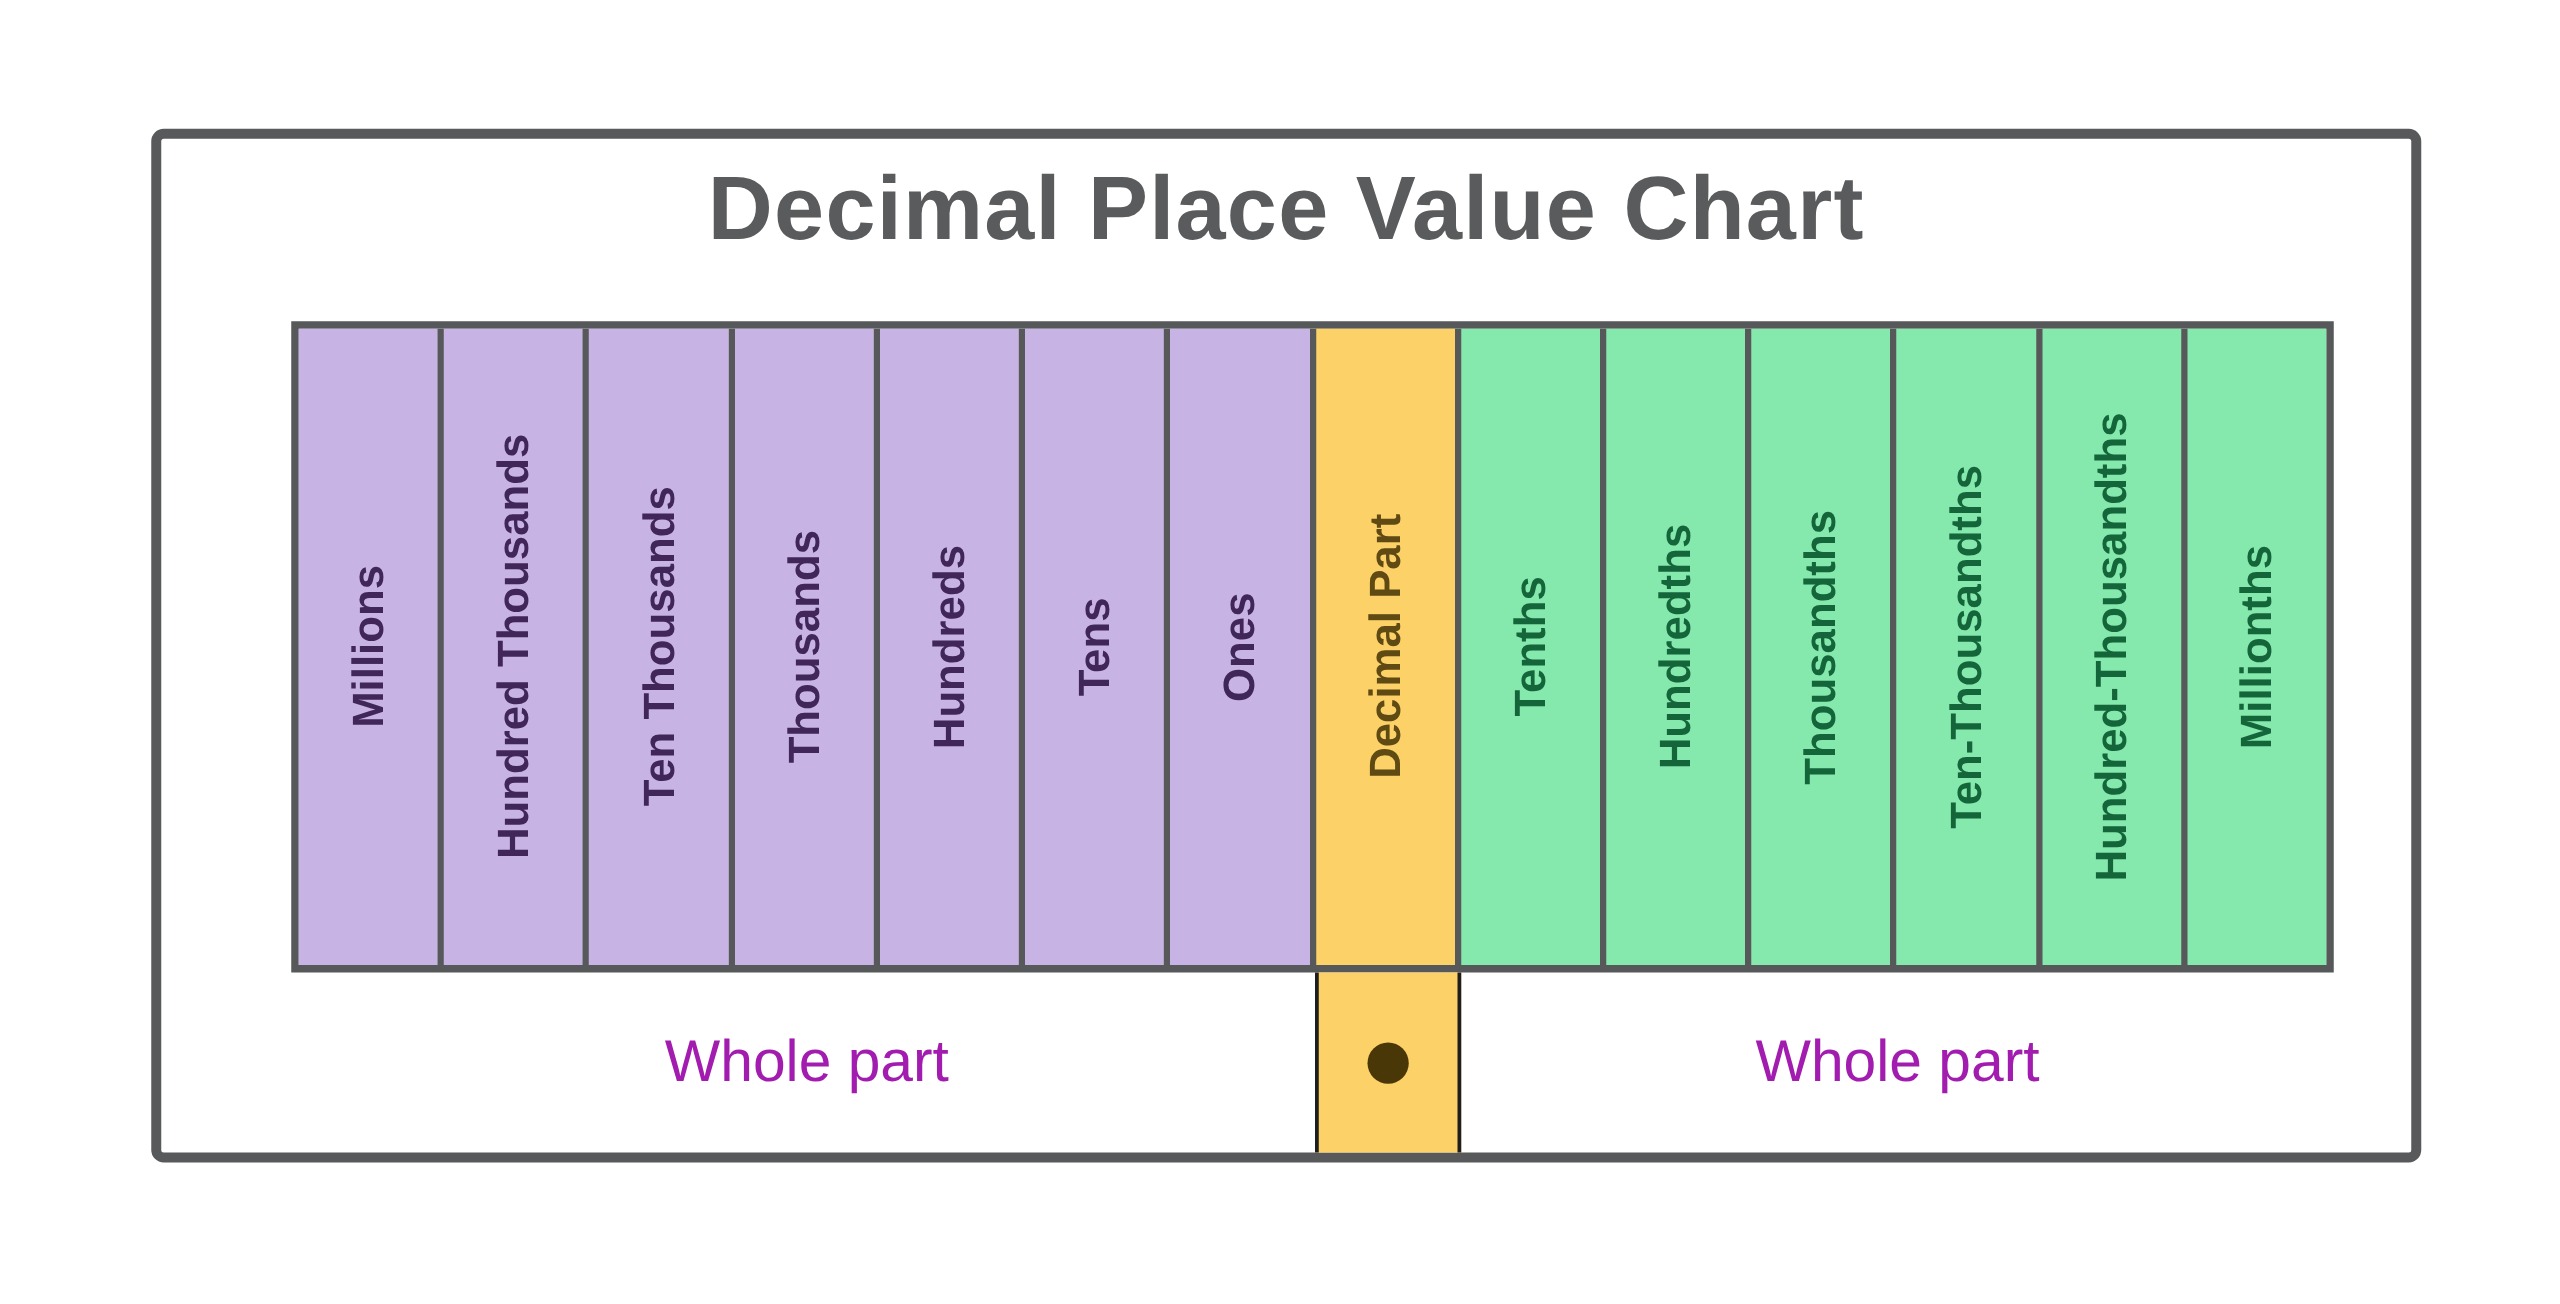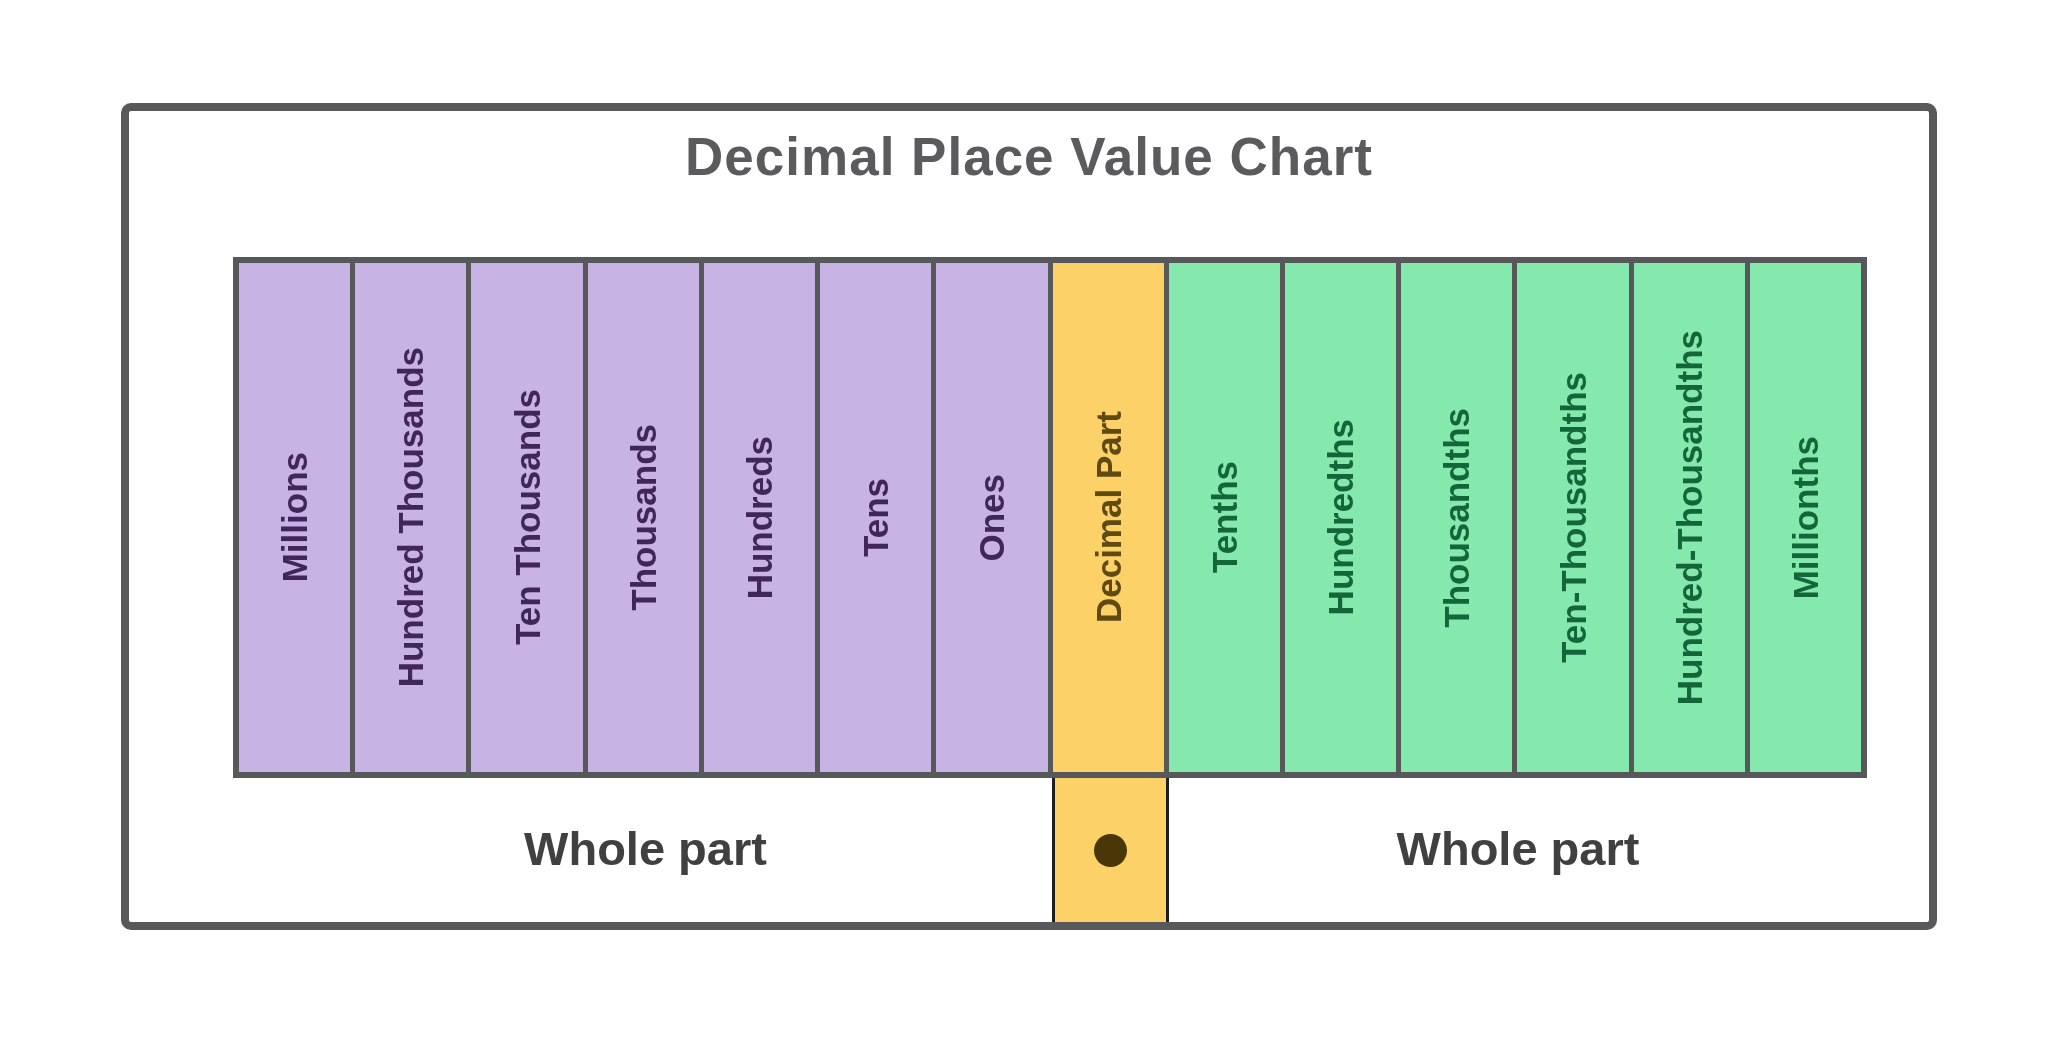--- a/index.html
+++ b/index.html
@@ -29,21 +29,21 @@
     border-radius: 10px;
     background: #ffffff;
   }
 
   .title {
     position: absolute;
     left: 121px;
     top: 126px;
     width: 1816px;
     text-align: center;
-    font-size: 53px;
+    font-size: 72px;
     font-weight: bold;
     color: #5a5b5d;
     letter-spacing: 1px;
   }
 
   
   .pv-table {
     position: absolute;
     left: 233px;
     top: 257px;
@@ -82,22 +82,22 @@
 
   
   .footer-label {
     position: absolute;
     top: 778px;
     height: 140px;
     display: flex;
     align-items: center;
     justify-content: center;
     font-size: 47px;
-    font-weight: bold;
-    color: #404040;
+    font-weight: normal;
+    color: #a21caf;
   }
   .footer-label--left  { left: 239px;  width: 813px; }
   .footer-label--right { left: 1169px; width: 698px; }
 
   .decimal-ext {
     position: absolute;
     left: 1052px;
     top: 778px;
     width: 117px;
     height: 144px;

